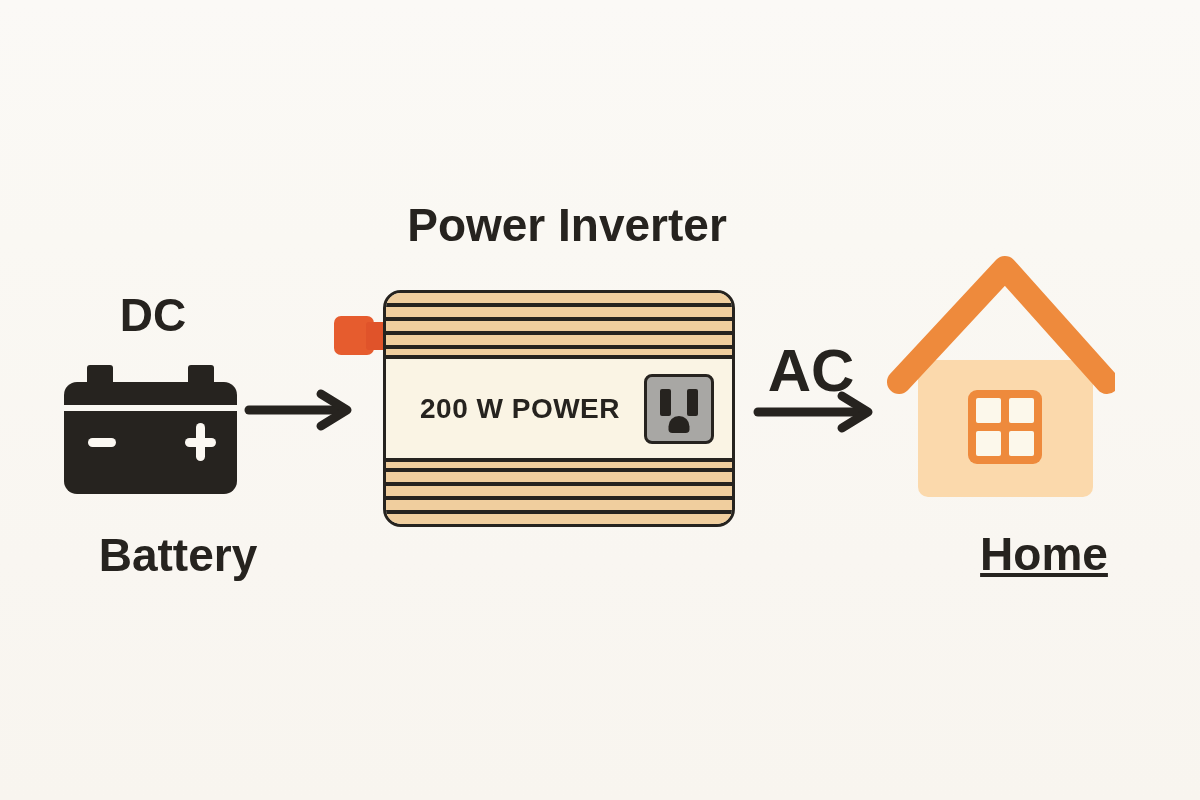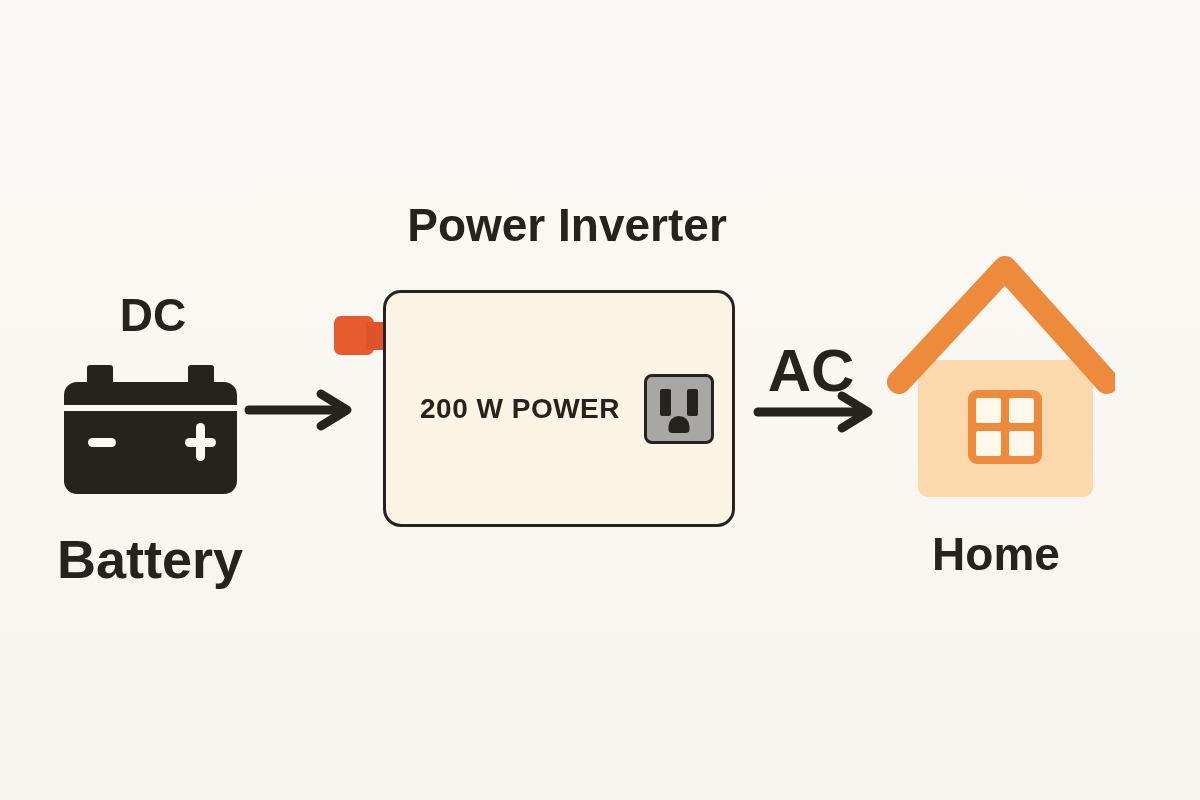--- a/index.html
+++ b/index.html
@@ -16,23 +16,23 @@
   }
   .lbl {
     position: absolute;
     color: #26231F;
     font-weight: 700;
     text-align: center;
     white-space: nowrap;
   }
   .title-lbl      { left: 367px; top: 186px; width: 400px; font-size: 46px; margin-top: 12px; }
   .dc-lbl         { left:  53px; top: 288px; width: 200px; font-size: 46px; }
-  .battery-lbl    { left:  30px; top: 528px; width: 240px; font-size: 54px; }
+  .battery-lbl    { left:  58px; top: 528px; width: 240px; font-size: 46px; }
   .ac-lbl         { left: 711px; top: 336px; width: 200px; font-size: 60px; }
-  .home-lbl       { left: 876px; top: 527px; width: 240px; font-size: 46px; }
+  .home-lbl       { left: 924px; top: 527px; width: 240px; font-size: 46px; text-decoration: underline; }
 
   .icon-svg { position: absolute; display: block; }
   .battery-svg { left: 60px;  top: 360px; }
   .dc-arrow-svg{ left: 242px; top: 387px; }
   .ac-arrow-svg{ left: 751px; top: 389px; }
   .house-svg   { left: 885px; top: 253px; }
 
   
   .connector-plug {
     position: absolute; left: 334px; top: 316px;
@@ -44,21 +44,21 @@
     width: 22px; height: 28px;
     background: #E0532A; border-radius: 3px;
   }
   .inverter {
     position: absolute; left: 383px; top: 290px;
     width: 352px; height: 237px;
     background: #FAF4E4;
     border: 3px solid #26231F;
     border-radius: 18px;
     overflow: hidden;
-    display: flex; flex-direction: row;
+    display: flex; flex-direction: column;
   }
   .fins {
     height: 66px; flex: 0 0 auto;
     background: repeating-linear-gradient(to bottom, #F0CE9E 0 10px, #26231F 10px 14px);
   }
   .fins.top    { border-bottom: 4px solid #26231F; }
   .fins.bottom { border-top: 4px solid #26231F;
     background: repeating-linear-gradient(to top, #F0CE9E 0 10px, #26231F 10px 14px); }
   .inv-panel {
     flex: 1 1 auto;

